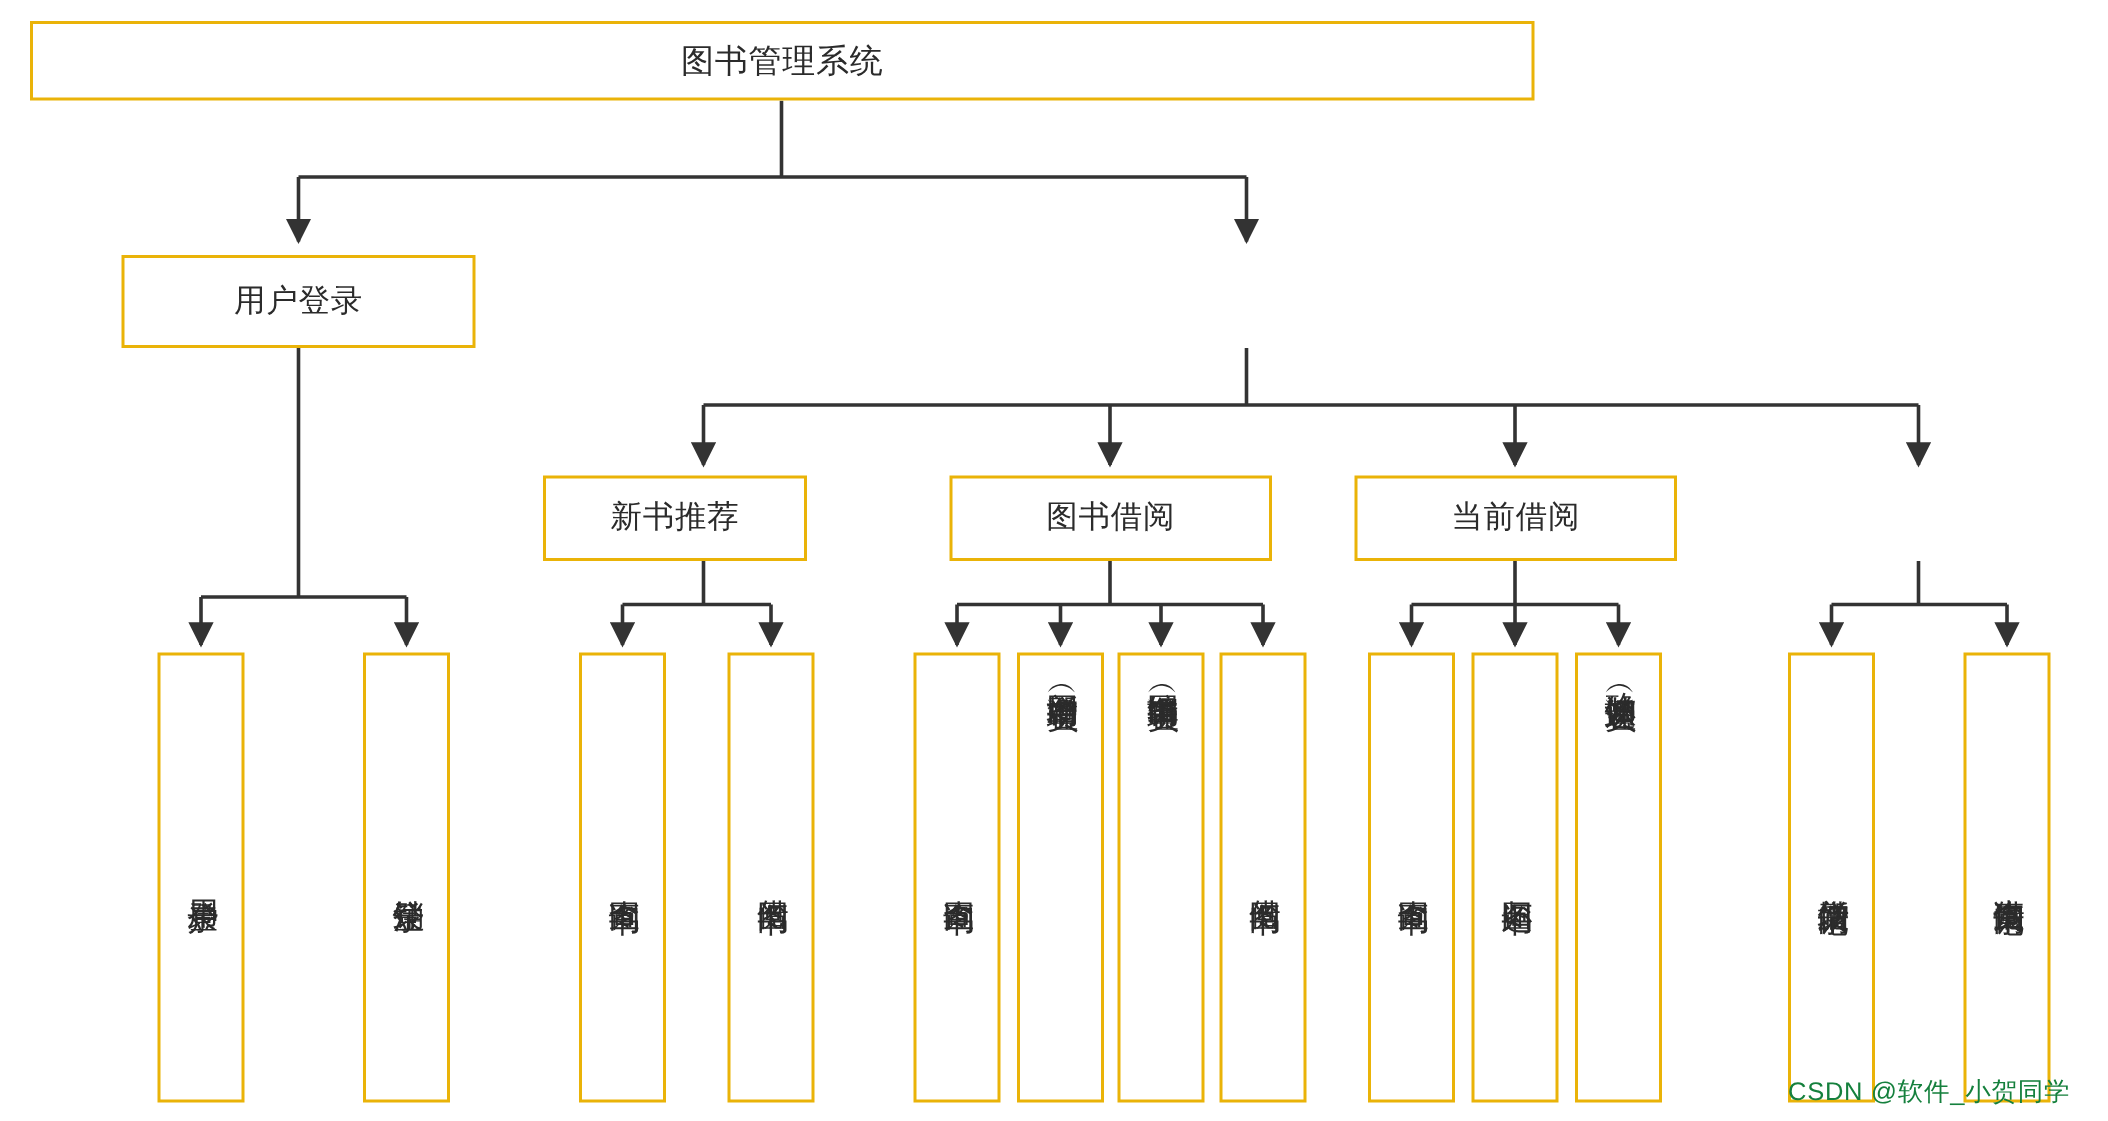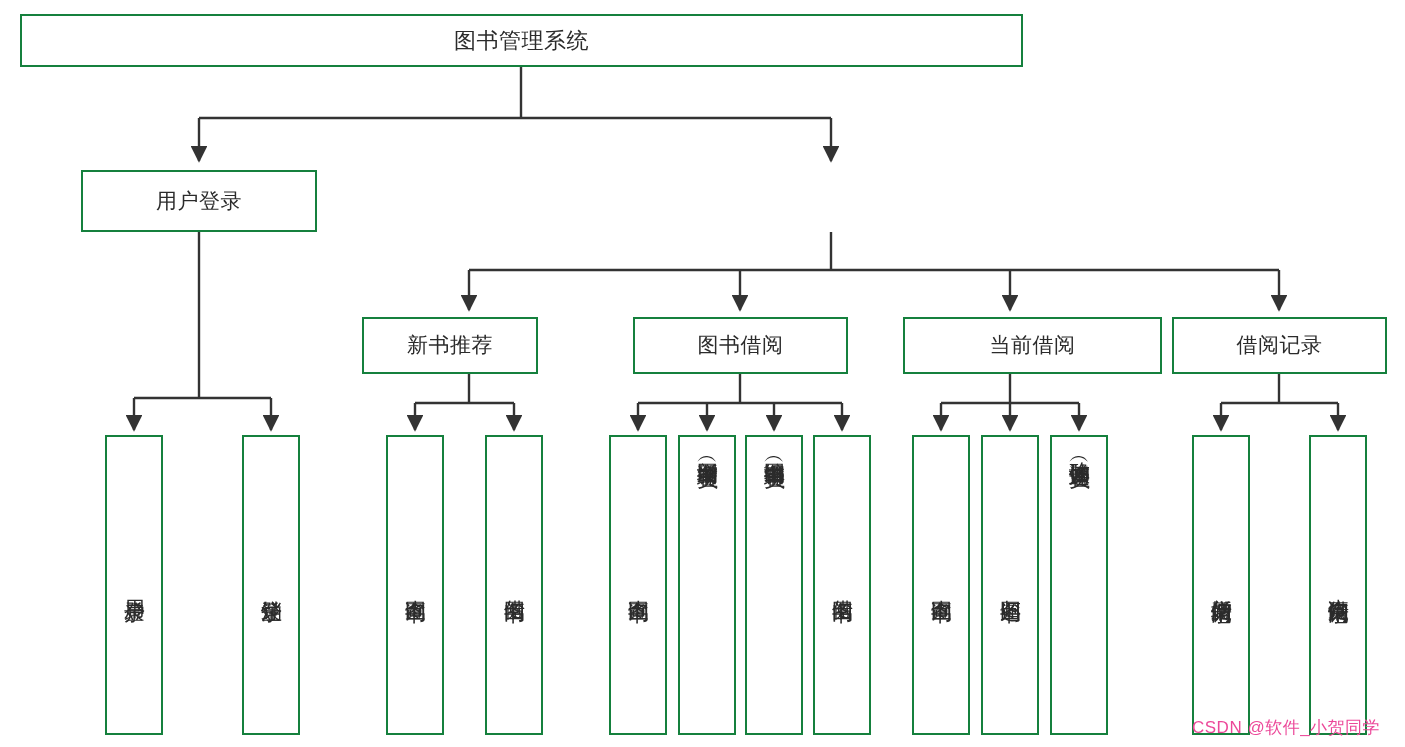--- a/index.html
+++ b/index.html
@@ -23,21 +23,21 @@
     left: 0;
     top: 0;
     width: 1405px;
     height: 747px;
     pointer-events: none;
   }
   .node {
     position: absolute;
     box-sizing: border-box;
     background: #ffffff;
-    border: 2px solid #15803d;
+    border: 2px solid #eab308;
     display: flex;
     align-items: center;
     justify-content: center;
     color: #2b2b2b;
   }
   .node .lbl {
     display: block;
     text-align: center;
     line-height: 1.05;
     color: #2b2b2b;
@@ -68,21 +68,21 @@
   
   .node.v.center {
     align-items: center;
     padding-top: 0;
   }
   #watermark {
     position: absolute;
     left: 1192px;
     top: 716px;
     font-size: 17px;
-    color: #ec4899;
+    color: #15803d;
     white-space: nowrap;
     letter-spacing: 0.5px;
   }
 </style>
 </head>
 <body>
 
 <div id="canvas">
 
   <svg id="edges" viewBox="0 0 1405 747" xmlns="http://www.w3.org/2000/svg">
@@ -145,27 +145,24 @@
 
 
   <div class="node h" style="left:362px; top:317px; width:176px; height:57px;">
     <span class="lbl">新书推荐</span>
   </div>
 
   <div class="node h" style="left:633px; top:317px; width:215px; height:57px;">
     <span class="lbl">图书借阅</span>
   </div>
 
-  <div class="node h" style="left:903px; top:317px; width:259px; height:57px;justify-content:center;">
+  <div class="node h" style="left:903px; top:317px; width:215px; height:57px;justify-content:center;">
     <span class="lbl">当前借阅</span>
   </div>
 
-  <div class="node h" style="left:1172px; top:317px; width:215px; height:57px;">
-    <span class="lbl">借阅记录</span>
-  </div>
 
   <div class="node v center" style="left:105px; top:435px; width:58px; height:300px;">
     <span class="lbl">用户登录</span>
   </div>
 
   <div class="node v center" style="left:242px; top:435px; width:58px; height:300px;">
     <span class="lbl">注销登录</span>
   </div>
 
   <div class="node v center" style="left:386px; top:435px; width:58px; height:300px;">

